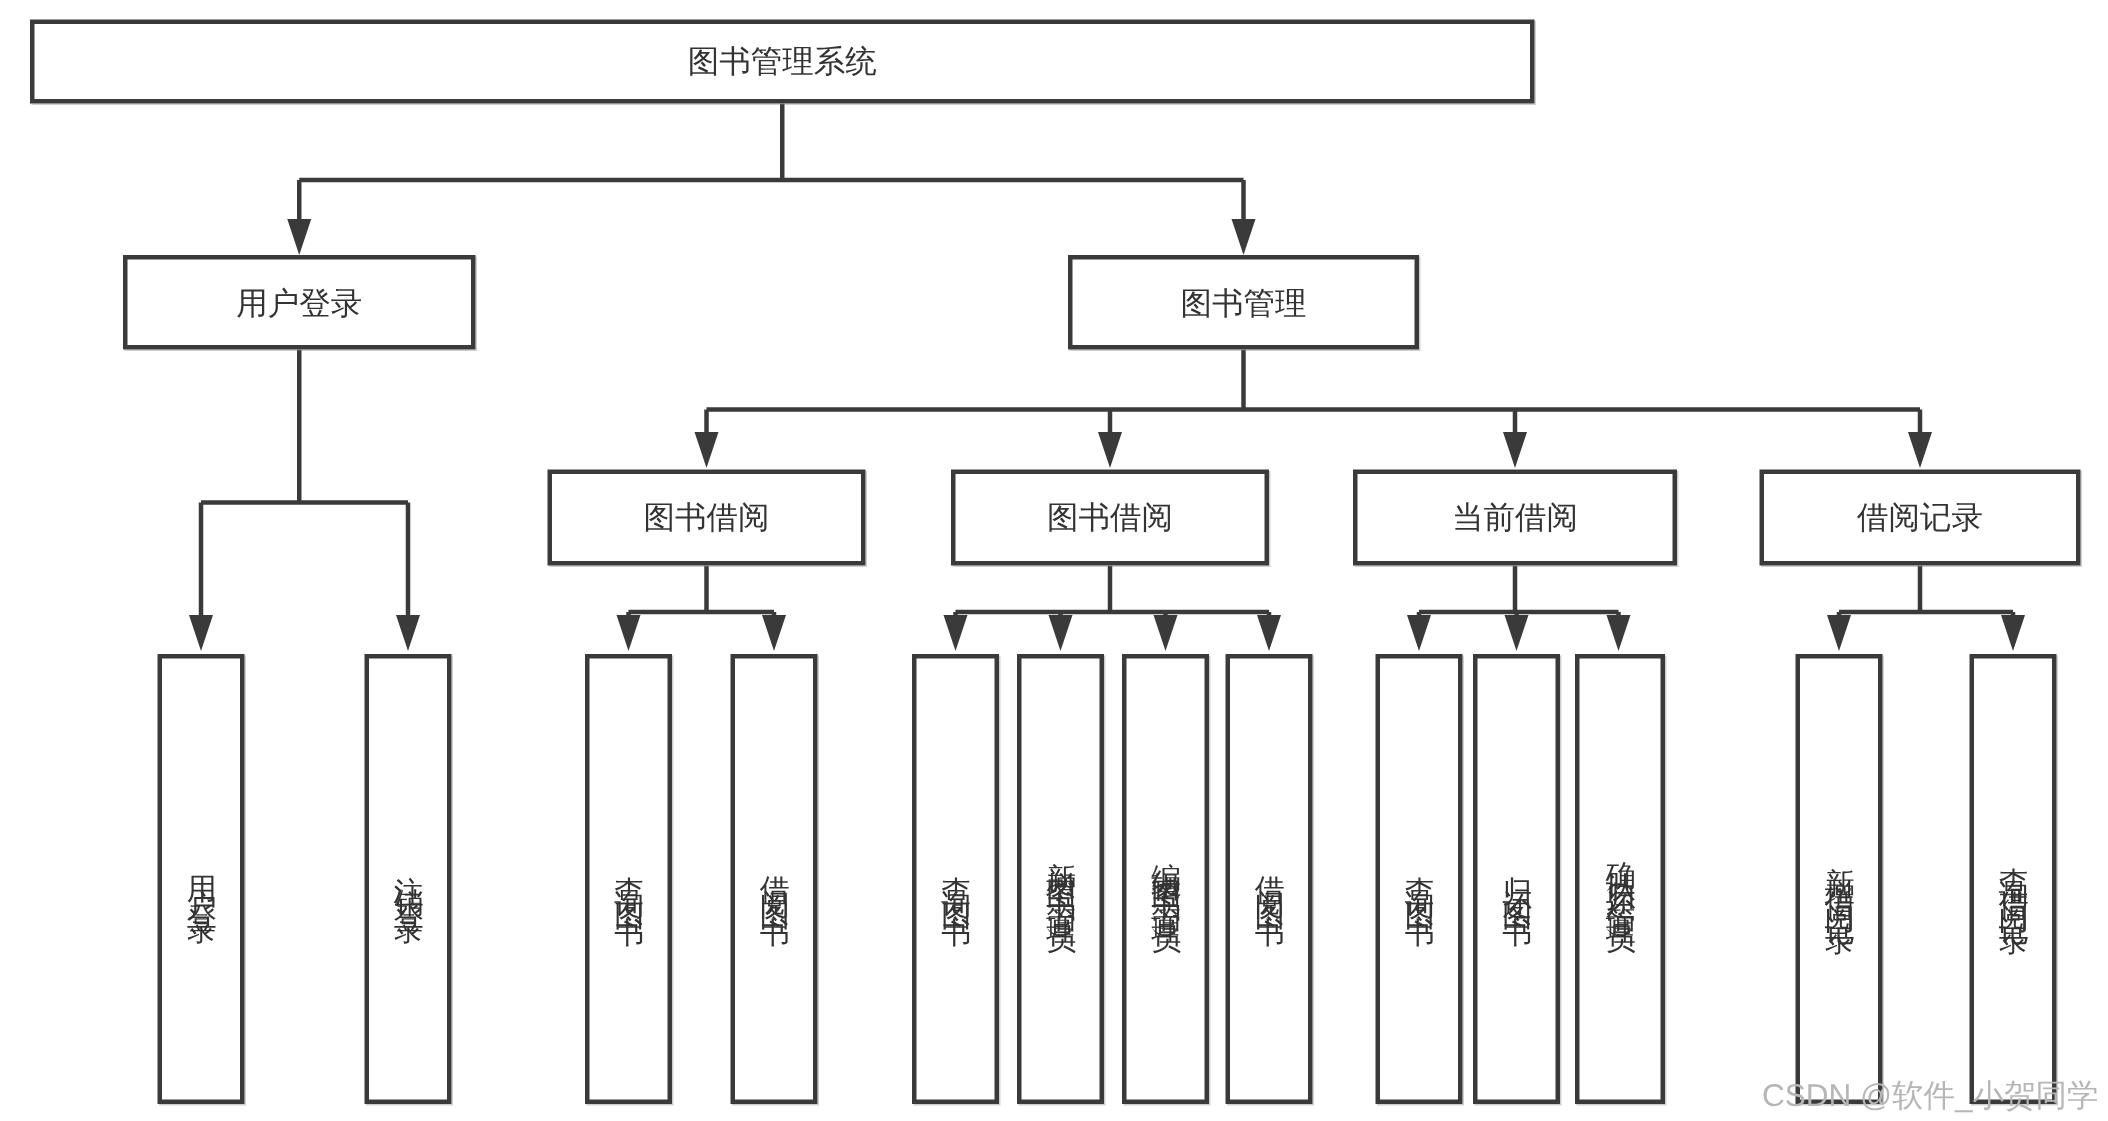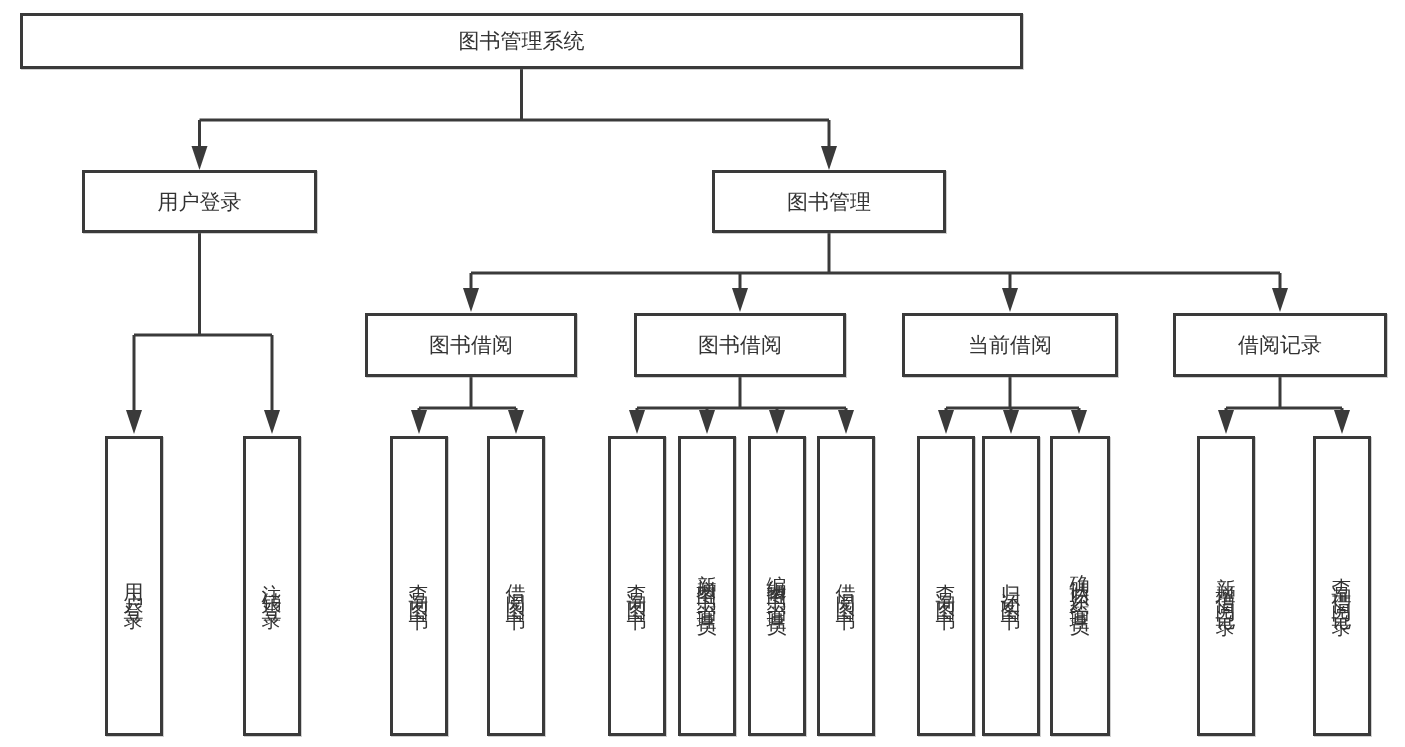--- a/index.html
+++ b/index.html
@@ -206,14 +206,15 @@
   <div class="leaf" style="left:1050px; width:60px;">
     <span class="vtext" style="letter-spacing:6px;">确认归还（管理员）</span>
   </div>
   <div class="leaf" style="left:1197px;">
     <span class="vtext" style="letter-spacing:8px;">新增借阅记录</span>
   </div>
   <div class="leaf" style="left:1313px;">
     <span class="vtext" style="letter-spacing:8px;">查询借阅记录</span>
   </div>
 
+  <div class="watermark">CSDN @软件_小贺同学</div>
 
 </div>
 
 </body></html>

